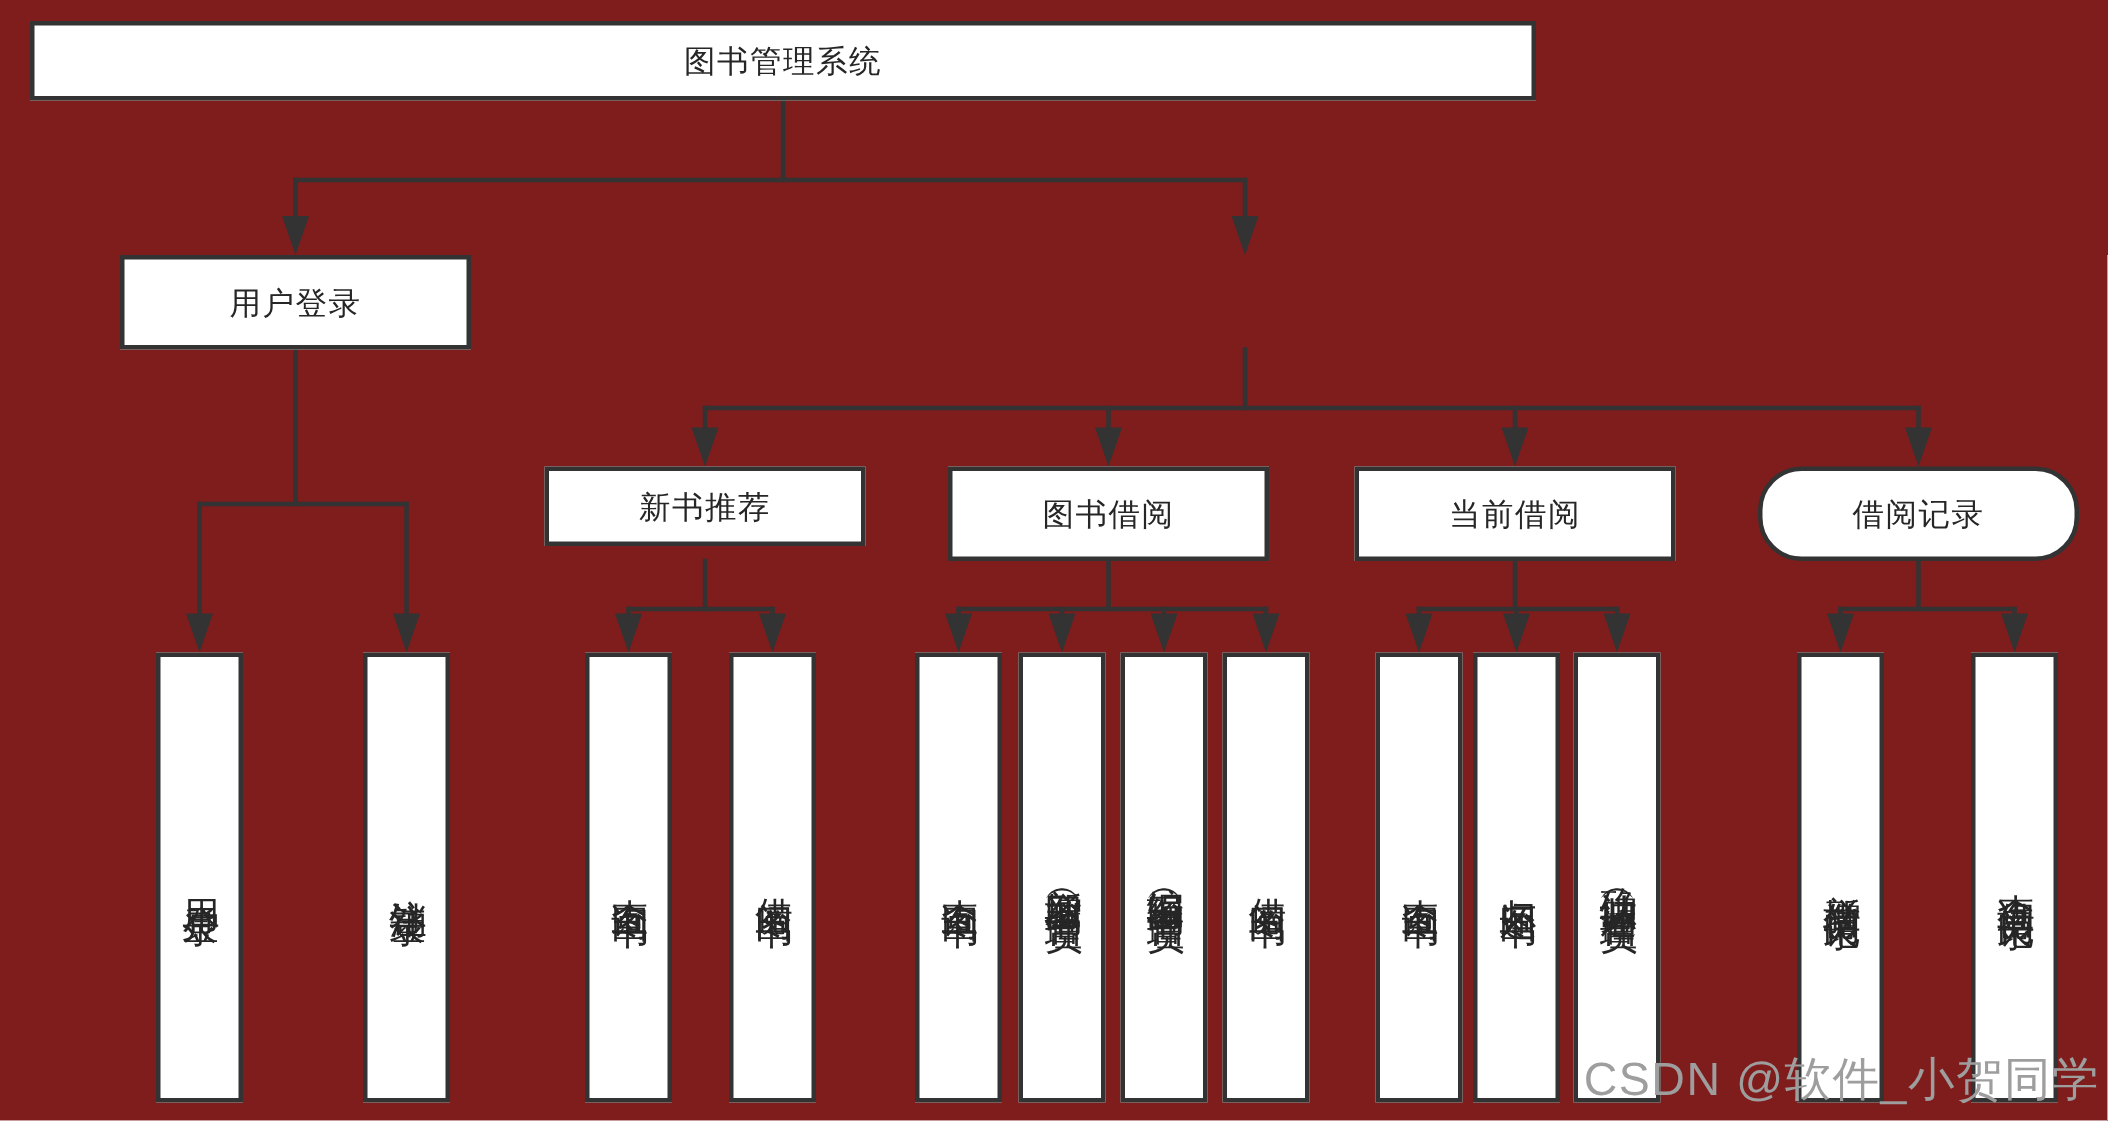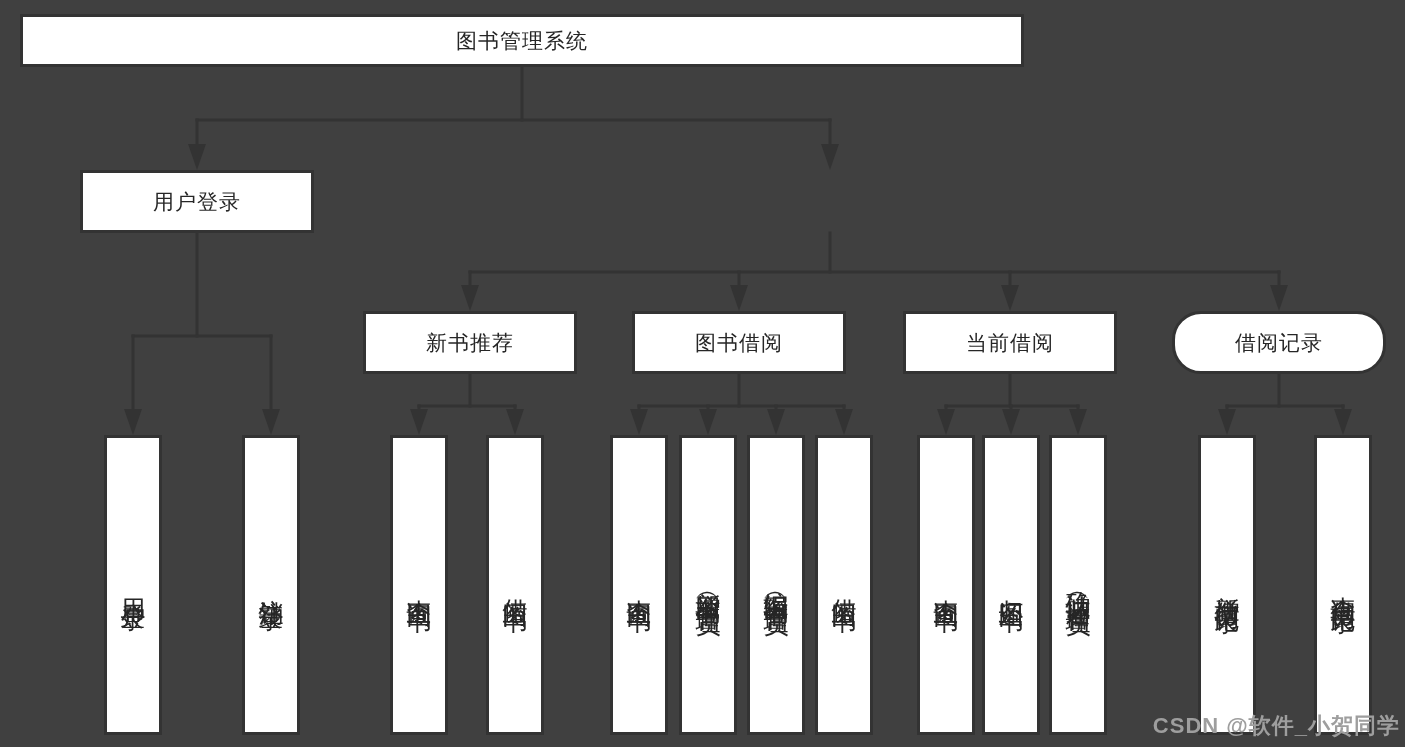--- a/index.html
+++ b/index.html
@@ -5,21 +5,21 @@
   html, body {
     margin: 0;
     padding: 0;
     background: #ffffff;
     font-family: "Liberation Sans", "DejaVu Sans", sans-serif;
   }
   #canvas {
     position: relative;
     width: 1405px;
     height: 747px;
-    background: #404040;
+    background: #7f1d1d;
     overflow: hidden;
   }
   #connector-layer {
     position: absolute;
     left: 0; top: 0;
     width: 1405px; height: 747px;
   }
   .hnode {
     position: absolute;
     box-sizing: border-box;
@@ -48,25 +48,24 @@
     text-orientation: mixed;
     font-size: 25px;
     letter-spacing: 3px;
     color: #262626;
     line-height: 1;
   }
   .watermark {
     position: absolute;
     right: 5px;
     bottom: 6px;
-    font-size: 22px;
+    font-size: 31px;
     color: #9e9e9e;
     letter-spacing: 1px;
     white-space: nowrap;
-    font-weight: bold;
   }
 </style>
 </head>
 <body>
 
 <div id="canvas">
 
   <svg id="connector-layer" viewBox="0 0 1405 747" xmlns="http://www.w3.org/2000/svg">
     <g stroke="#333333" stroke-width="3" stroke-linecap="square" fill="none">
 
@@ -133,21 +132,21 @@
       <polygon points="1078,435 1069,409 1087,409"></polygon>
       <polygon points="1227,435 1218,409 1236,409"></polygon>
       <polygon points="1343,435 1334,409 1352,409"></polygon>
     </g>
   </svg>
 
   <div class="hnode" style="left:20px; top:14px; width:1004px; height:53px;">图书管理系统</div>
 
   <div class="hnode" style="left:80px; top:170px; width:234px; height:63px;">用户登录</div>
 
-  <div class="hnode" style="left:363px; top:311px; width:214px; height:63px;">新书推荐</div>
+  <div class="hnode" style="left:363px; top:311px; width:214px; height:53px;">新书推荐</div>
   <div class="hnode" style="left:632px; top:311px; width:214px; height:63px;">图书借阅</div>
   <div class="hnode" style="left:903px; top:311px; width:214px; height:63px;">当前借阅</div>
   <div class="hnode" style="left:1172px; top:311px; width:214px; height:63px;border-radius:29px;">借阅记录</div>
 
   <div class="vnode" style="left:104px;">用户登录</div>
   <div class="vnode" style="left:242px;">注销登录</div>
 
   <div class="vnode" style="left:390px;">查询图书</div>
   <div class="vnode" style="left:486px;">借阅图书</div>
 

